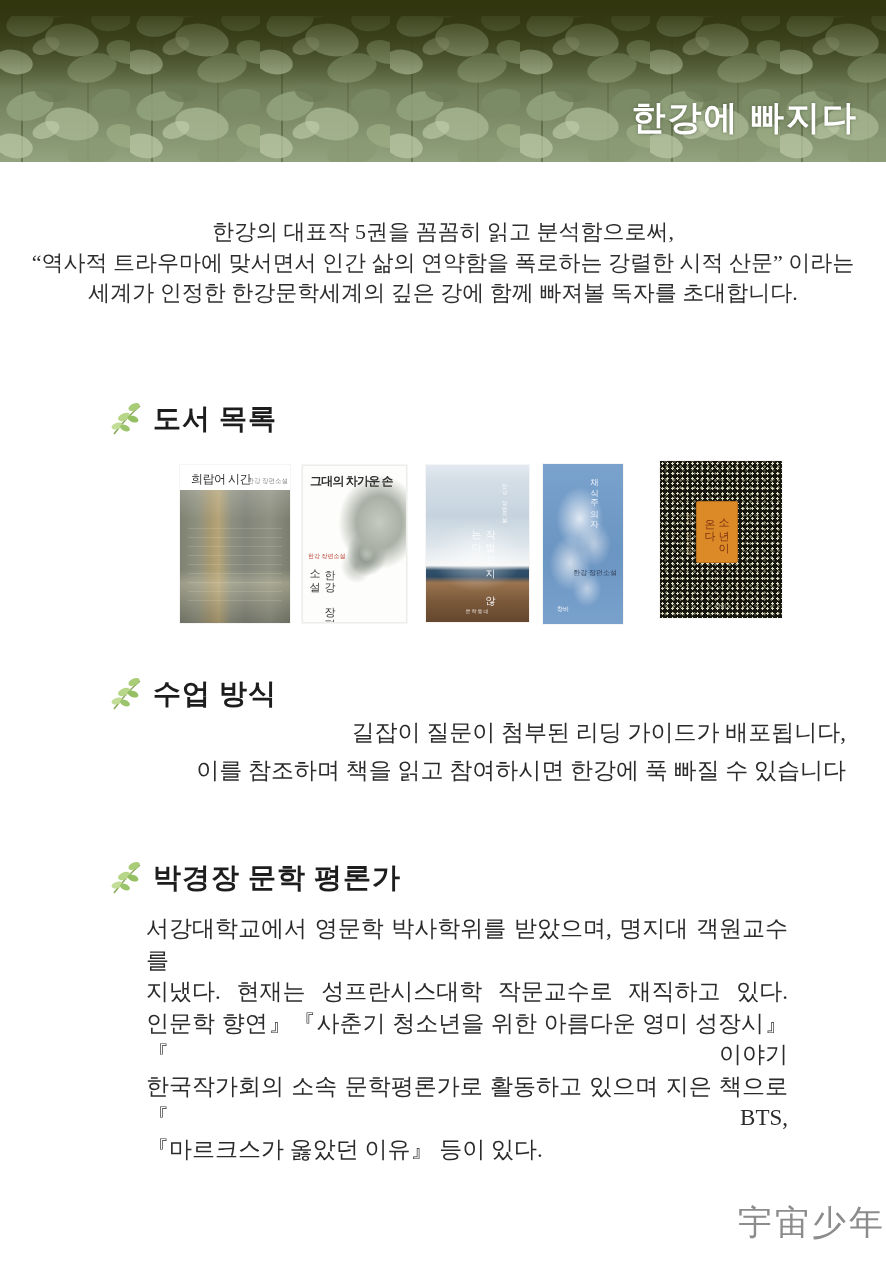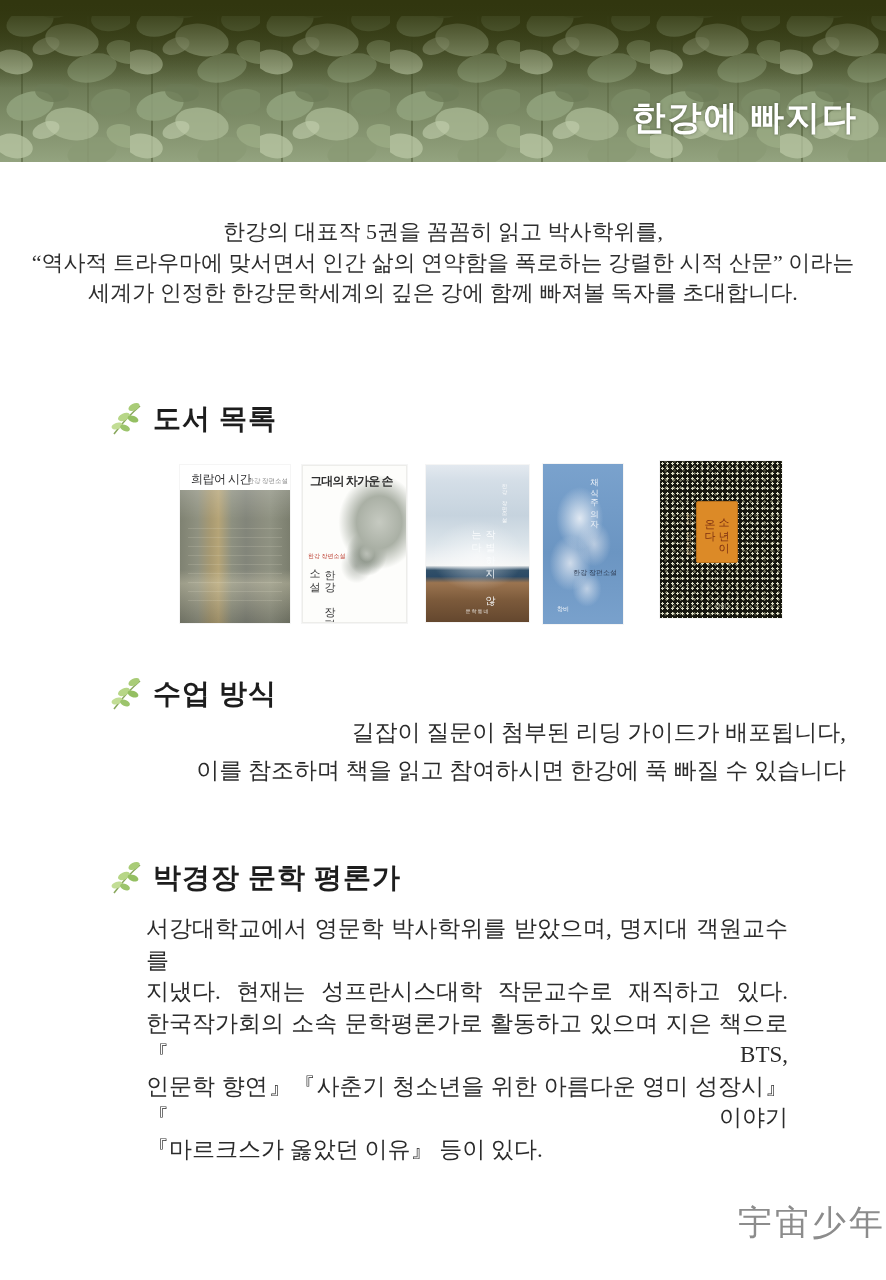--- a/index.html
+++ b/index.html
@@ -123,21 +123,21 @@
         </pattern>
       </defs>
       <rect width="886" height="162" fill="url(#gBg)"></rect>
       <rect y="16" width="886" height="146" fill="url(#pLeaf)"></rect>
       <rect width="886" height="88" fill="url(#gFade)"></rect>
     </svg>
     <div class="header-title">한강에 빠지다</div>
   </div>
 
   <div class="intro">
-    <div>한강의 대표작 5권을 꼼꼼히 읽고 박사학위를,</div>
+    <div>한강의 대표작 5권을 꼼꼼히 읽고 분석함으로써,</div>
     <div>“역사적 트라우마에 맞서면서 인간 삶의 연약함을 폭로하는 강렬한 시적 산문” 이라는</div>
     <div>세계가 인정한 한강문학세계의 깊은 강에 함께 빠져볼 독자를 초대합니다.</div>
   </div>
 
   <div class="sec-head sh-books">
     <svg class="leaf" viewBox="0 0 34 38" aria-hidden="true">
       <path d="M4 34 C10 26, 18 16, 30 6" stroke="#8aa85e" stroke-width="1.6" fill="none"></path>
       <ellipse cx="24" cy="7" rx="6" ry="3.4" fill="#a9cc77" transform="rotate(-28 24 7)"></ellipse>
       <ellipse cx="14" cy="17" rx="6.4" ry="3.6" fill="#b7d687" transform="rotate(-24 14 17)"></ellipse>
       <ellipse cx="23" cy="19" rx="5.6" ry="3.2" fill="#94bf62" transform="rotate(20 23 19)"></ellipse>
@@ -211,22 +211,22 @@
       <ellipse cx="23" cy="19" rx="5.6" ry="3.2" fill="#94bf62" transform="rotate(20 23 19)"></ellipse>
       <ellipse cx="7" cy="26" rx="5.6" ry="3.2" fill="#c2dd95" transform="rotate(-18 7 26)"></ellipse>
       <ellipse cx="15" cy="28" rx="5.2" ry="3" fill="#9cc46c" transform="rotate(24 15 28)"></ellipse>
     </svg>
     <span class="txt">박경장 문학 평론가</span>
   </div>
 
   <div class="bio">
     <div class="j">서강대학교에서 영문학 박사학위를 받았으며, 명지대 객원교수를</div>
     <div class="j">지냈다. 현재는 성프란시스대학 작문교수로 재직하고 있다.</div>
+    <div class="j">인문학 향연』『사춘기 청소년을 위한 아름다운 영미 성장시』『이야기</div>
     <div class="j">한국작가회의 소속 문학평론가로 활동하고 있으며 지은 책으로 『BTS,</div>
-    <div class="j">인문학 향연』『사춘기 청소년을 위한 아름다운 영미 성장시』『이야기</div>
     <div>『마르크스가 옳았던 이유』 등이 있다.</div>
   </div>
 
   <div class="footer">
     <span class="logo">宇宙少年</span>
   </div>
 
 </div>
 
 </body></html>

